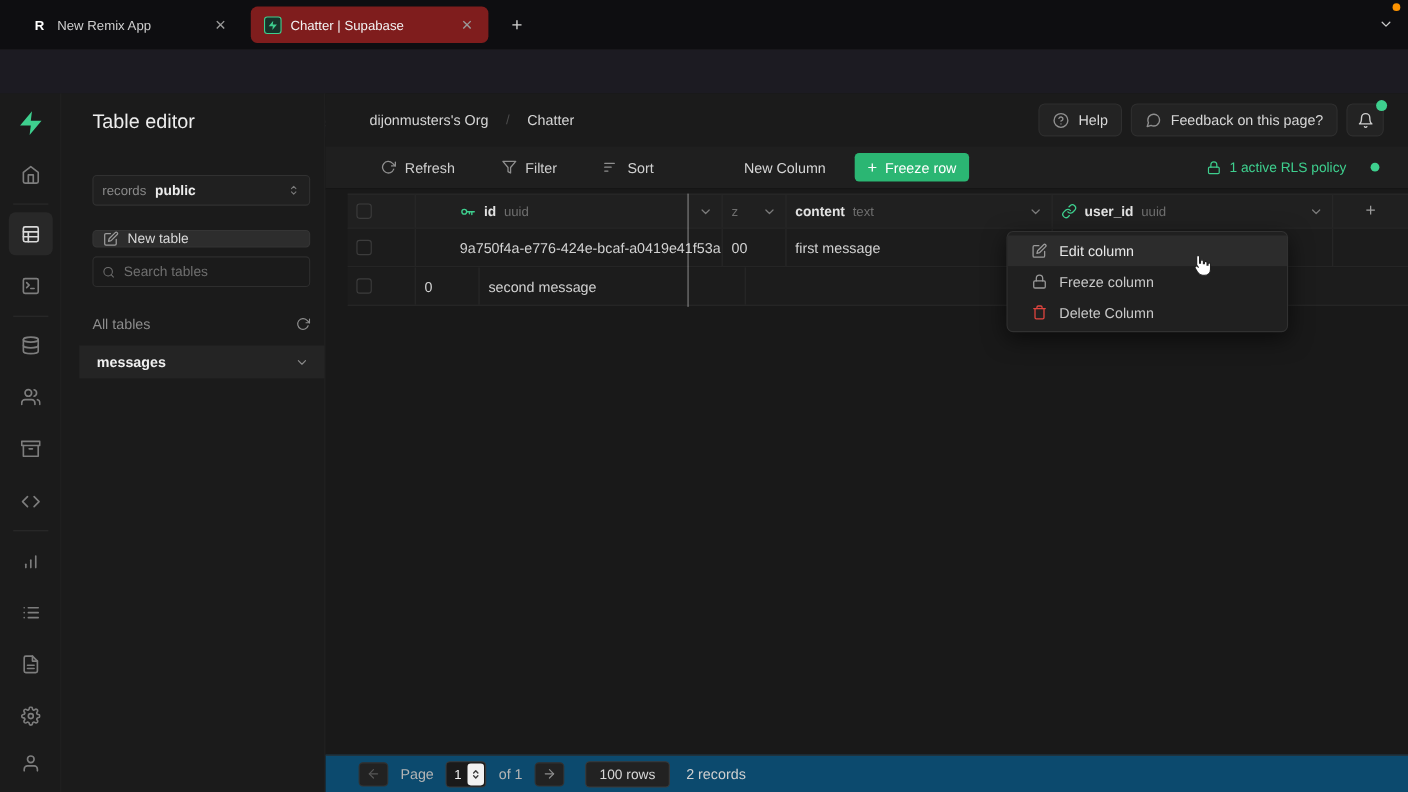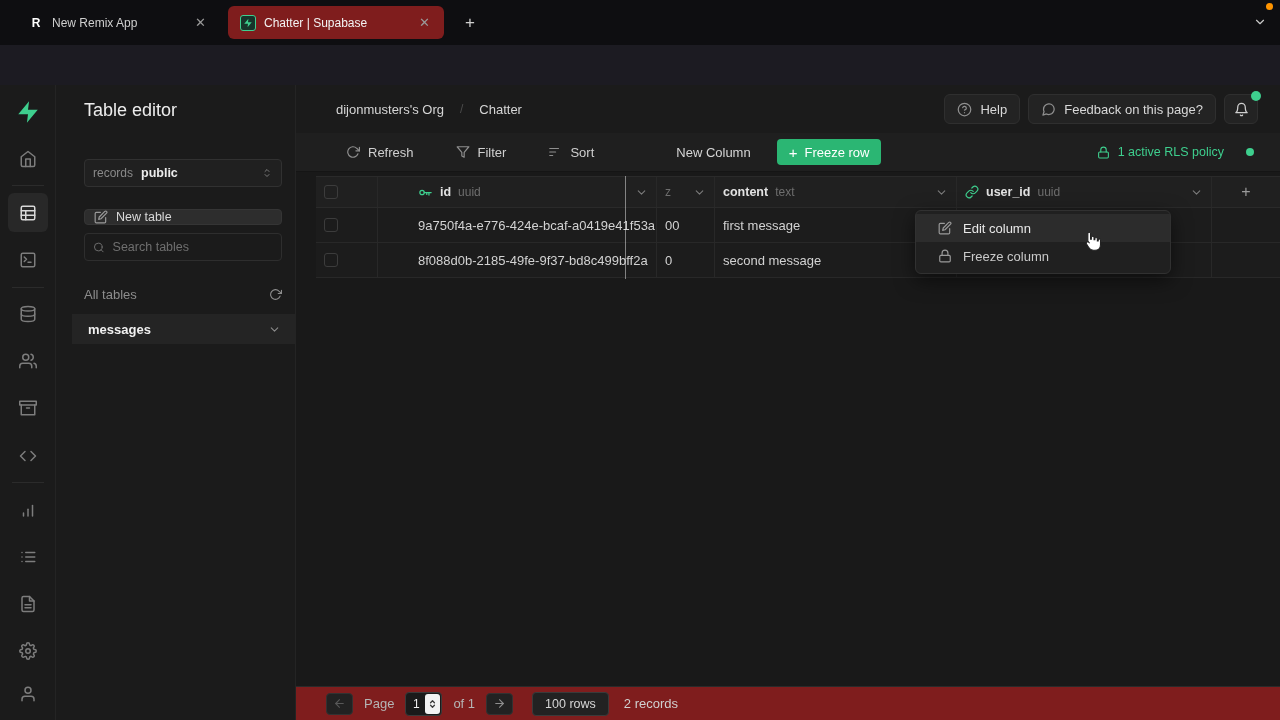--- a/index.html
+++ b/index.html
@@ -96,21 +96,21 @@
   
   .ctx-menu { position:absolute; left:915px; top:210px; width:256px; background:#202020; border:1px solid #313131; border-radius:6px; box-shadow:0 6px 20px rgba(0,0,0,.55); padding:3px 0; z-index:20; }
   .ctx-item { height:28px; display:flex; align-items:center; gap:11px; padding:0 14px 0 22px; font-size:13px; color:#c9c9c9; }
   .ctx-item.hover { background:#2c2c2c; color:#e8e8e8; }
   .ctx-item .cicon { color:#9a9a9a; }
   .ctx-item .cicon.red { color:#e0453f; }
 
   .cursor { position:absolute; left:1080px; top:229px; z-index:30; pointer-events:none; }
 
   
-  .footer { position:absolute; left:296px; bottom:0; width:984px; height:34px; background:#7f1d1d; border-top:1px solid #2a2a2a; display:flex; align-items:center; padding-left:30px; gap:11px; }
+  .footer { position:absolute; left:296px; bottom:0; width:984px; height:34px; background:#0c4a6e; border-top:1px solid #2a2a2a; display:flex; align-items:center; padding-left:30px; gap:11px; }
   .pg-btn { width:27px; height:22px; border:1px solid #323232; border-radius:4px; display:flex; align-items:center; justify-content:center; color:#8f8f8f; background:#222; }
   .pg-btn.disabled { color:#585858; }
   .f-label { font-size:13px; color:#b5b5b5; }
   .page-input { height:24px; border:1px solid #3a3a3a; border-radius:4px; background:#1a1a1a; display:flex; align-items:center; padding:1px; }
   .page-input input { width:18px; border:none; background:transparent; color:#f0f0f0; font-size:12px; text-align:center; outline:none; font-family:inherit; }
   .stepper { width:15px; height:20px; background:#f2f2f2; border-radius:3px; display:flex; align-items:center; justify-content:center; color:#3a3a3a; }
   .rows-btn { height:24px; border:1px solid #3a3a3a; border-radius:4px; background:#222; color:#d6d6d6; font-size:12.5px; display:flex; align-items:center; padding:0 12px; margin-left:8px; }
   .records { font-size:13px; color:#d0d0d0; margin-left:4px; }
 </style>
 </head>
@@ -470,23 +470,20 @@
             <span class="cell-text">first message</span>
           </div>
         <div class="gc c-user"></div>
         <div class="gc c-add"></div>
       </div>
 
       <div class="g-row">
         <div class="gc sel">
           <span class="checkbox"></span>
         </div>
-        <div class="gc c-id">
-            <span class="cell-text">8f088d0b-2185-49fe-9f37-bd8c499bff2a</span>
-          </div>
         <div class="gc c-clip">
             <span class="cell-text">0</span>
           </div>
         <div class="gc c-content">
             <span class="cell-text">second message</span>
           </div>
         <div class="gc c-user"></div>
         <div class="gc c-add"></div>
       </div>
     </div>
@@ -506,20 +503,29 @@
     </div>
     <div class="ctx-item">
       <span class="cicon">
         <svg class="ic" width="14" height="14" viewBox="0 0 24 24" stroke-width="1.8">
             <rect x="3" y="11" width="18" height="11" rx="2"></rect>
             <path d="M7 11V7a5 5 0 0 1 10 0v4"></path>
           </svg>
       </span>
       <span>Freeze column</span>
     </div>
+    <div class="ctx-item">
+      <span class="cicon red">
+        <svg class="ic" width="14" height="14" viewBox="0 0 24 24" stroke-width="1.8">
+            <polyline points="3 6 5 6 21 6"></polyline>
+            <path d="M19 6v14a2 2 0 0 1-2 2H7a2 2 0 0 1-2-2V6m3 0V4a2 2 0 0 1 2-2h4a2 2 0 0 1 2 2v2"></path>
+          </svg>
+      </span>
+      <span>Delete Column</span>
+    </div>
   </div>
 
   <div class="cursor">
     <svg width="21" height="24" viewBox="0 0 24 26">
         <path d="M9 13V4.5a1.5 1.5 0 0 1 3 0V11h1V9a1.5 1.5 0 0 1 3 0v2.5h1V10.5a1.4 1.4 0 0 1 2.8 0V13h1v-1a1.3 1.3 0 0 1 2.6 0v5.2c0 3.8-2.6 6.3-6.3 6.3h-1.9c-2.6 0-4-1-5.4-3.3l-2.3-3.8c-.5-.9-.2-1.9.7-2.3.8-.4 1.6-.1 2.2.7l.6.8z" fill="#ffffff" stroke="#222222" stroke-width="1.2"></path>
       </svg>
   </div>
 
   <div class="footer">
     <div class="pg-btn disabled">

